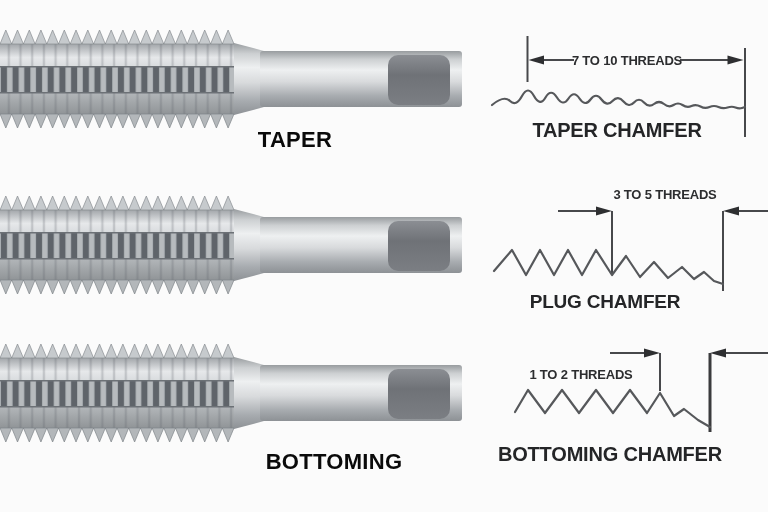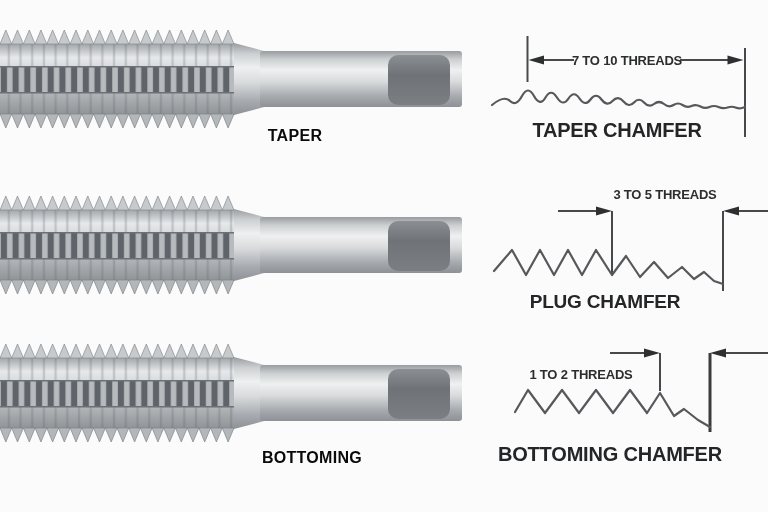--- a/index.html
+++ b/index.html
@@ -5,21 +5,21 @@
   html,body{margin:0;padding:0;}
   body{
     width:768px;height:512px;overflow:hidden;
     background:#fbfbfb;
     font-family:"Liberation Sans", sans-serif;
   }
   .stage{position:relative;width:768px;height:512px;}
   .tap{position:absolute;left:0;width:465px;height:104px;}
   .tap-label{
     position:absolute;
-    font-weight:700;font-size:16px;letter-spacing:0.3px;
+    font-weight:700;font-size:22px;letter-spacing:0.3px;
     color:#0a0a0a;text-align:center;
   }
   .diag{position:absolute;overflow:visible;}
   .ln{stroke:#47484b;stroke-width:2;fill:none;}
   .lnthick{stroke:#3a3b3d;stroke-width:3;fill:none;}
   .ah{fill:#2e2f31;stroke:none;}
   .pf{fill:none;stroke:#56585b;stroke-width:2.2;stroke-linejoin:round;stroke-linecap:round;}
   .dim{
     font-family:"Liberation Sans", sans-serif;
     font-weight:700;font-size:13px;fill:#2c2d2f;text-anchor:middle;letter-spacing:-0.2px;
@@ -104,21 +104,21 @@
         <rect x="0" y="40" width="234" height="26" fill="#a9aeb2"></rect>
         <rect x="0" y="40" width="234" height="26" fill="url(#pFlute)"></rect>
         <rect x="0" y="39" width="234" height="1.5" fill="#6c7176"></rect>
         <rect x="0" y="65" width="234" height="1.5" fill="#6c7176"></rect>
         <polygon points="234,16 264,24 264,80 234,88" fill="url(#gShank)"></polygon>
         <rect x="260" y="24" width="202" height="56" rx="3" fill="url(#gShank)"></rect>
         <rect x="388" y="28" width="62" height="50" rx="10" fill="url(#gSquare)"></rect>
       </svg></div>
 
   <div class="tap-label" style="left:230px;top:127px;width:130px">TAPER</div>
-  <div class="tap-label" style="left:232px;top:449px;width:160px">BOTTOMING</div>
+  <div class="tap-label" style="left:254px;top:449px;width:160px">BOTTOMING</div>
 
   <svg class="diag" style="left:488px;top:25px" width="280" height="130" viewBox="0 0 280 130">
     <line class="ln" x1="39.5" y1="11" x2="39.5" y2="57"></line>
     <line class="ln" x1="257" y1="23" x2="257" y2="112"></line>
     <line class="ln" x1="55" y1="35" x2="86" y2="35"></line>
     <polygon class="ah" points="40.5,35 56,30.5 56,39.5"></polygon>
     <line class="ln" x1="192" y1="35" x2="240" y2="35"></line>
     <polygon class="ah" points="255.5,35 239.5,30.5 239.5,39.5"></polygon>
     <text class="dim" x="139" y="40">7 TO 10 THREADS</text>
     <path class="pf" id="prof0" d="M4,80 Q16,70 22.0,76.0 Q28,82 34.0,71.0 Q40,60 46.0,71.0 Q52,82 57.5,72.5 Q63,63 69.0,72.5 Q75,82 80.5,73.5 Q86,65 91.5,73.5 Q97,82 102.5,74.5 Q108,67 113.5,74.5 Q119,82 124.5,76.0 Q130,70 135.5,76.5 Q141,83 146.0,77.5 Q151,72 156.0,77.5 Q161,83 166.0,79.0 Q171,75 176.0,79.0 Q181,83 185.5,80.0 Q190,77 194.5,80.0 Q199,83 203.5,81.0 Q208,79 212.5,81.5 Q217,84 221.5,82.0 Q226,80 230.5,82.0 Q235,84 239.5,82.5 Q244,81 247.5,82.5 Q251,84 254.0,83.0 L257,82"></path>

